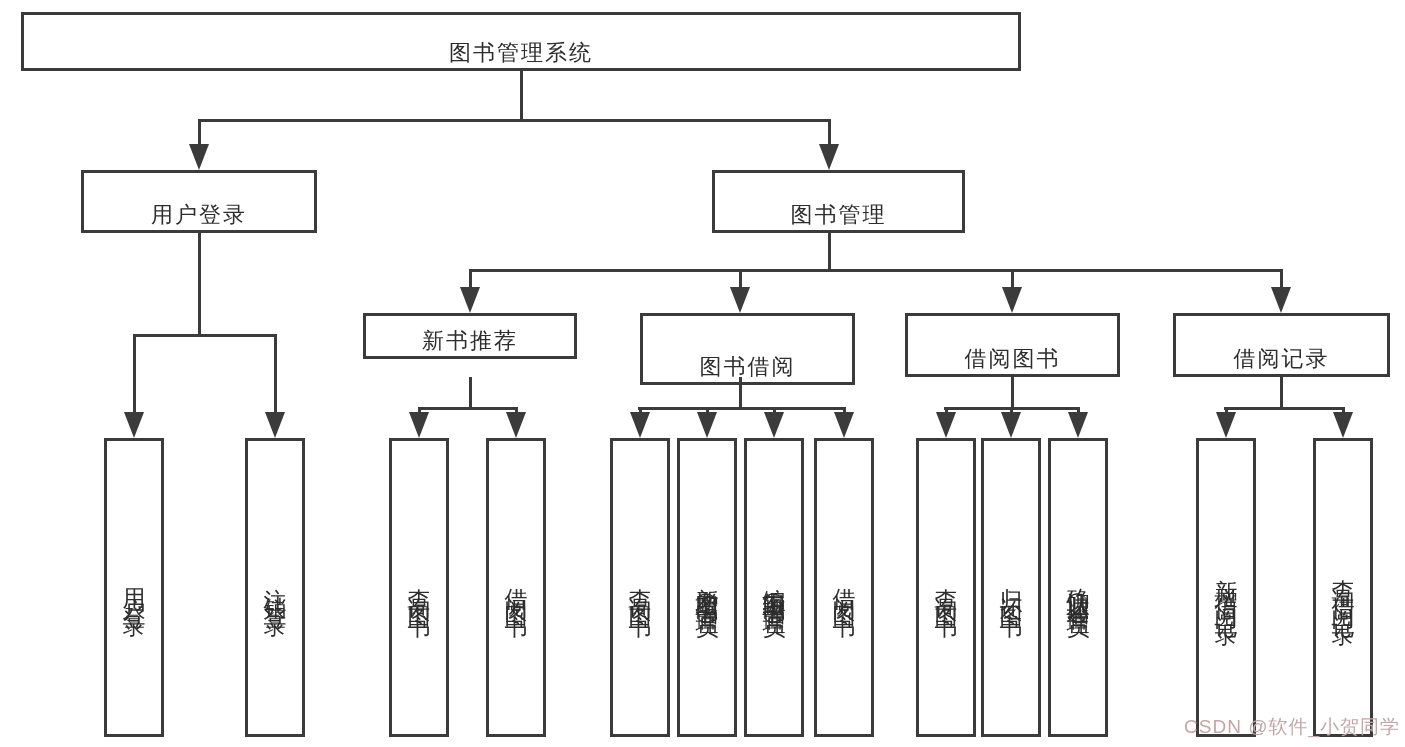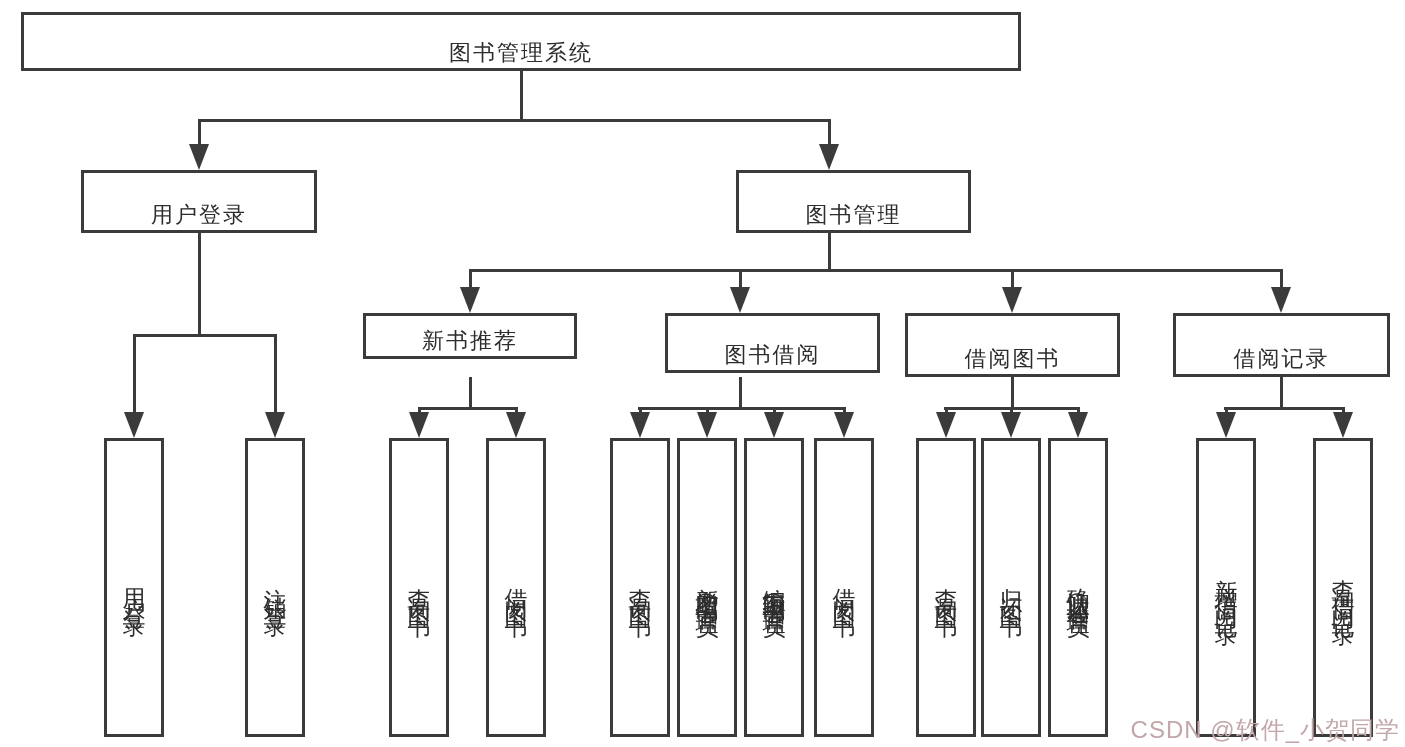--- a/index.html
+++ b/index.html
@@ -62,47 +62,47 @@
     position:absolute;
     width:0;height:0;
     border-left:10px solid transparent;
     border-right:10px solid transparent;
     border-top:26px solid var(--line);
   }
   .watermark{
     position:absolute;
     top:714px;
     right:5px;
-    font-size:24px;
+    font-size:19px;
     letter-spacing:1px;
     color:var(--watermark);
     white-space:nowrap;
     z-index:5;
   }
 </style>
 </head>
 <body>
 
 <div id="canvas">
 
   <div class="box" style="left:21px;top:12px;width:1000px;height:59px">
     <span class="lbl">图书管理系统</span>
   </div>
 
   <div class="box" style="left:81px;top:170px;width:236px;height:63px">
     <span class="lbl">用户登录</span>
   </div>
-  <div class="box" style="left:736px;top:170px;width:235px;height:63px">
+  <div class="box" style="left:712px;top:170px;width:253px;height:63px">
     <span class="lbl">图书管理</span>
   </div>
 
   <div class="box" style="left:363px;top:313px;width:214px;height:46px">
     <span class="lbl">新书推荐</span>
   </div>
-  <div class="box" style="left:665px;top:313px;width:215px;height:60px">
+  <div class="box" style="left:640px;top:313px;width:215px;height:72px">
     <span class="lbl">图书借阅</span>
   </div>
   <div class="box" style="left:905px;top:313px;width:215px;height:64px">
     <span class="lbl">借阅图书</span>
   </div>
   <div class="box" style="left:1173px;top:313px;width:217px;height:64px">
     <span class="lbl">借阅记录</span>
   </div>
 
   <div class="leaf" style="left:104px">

